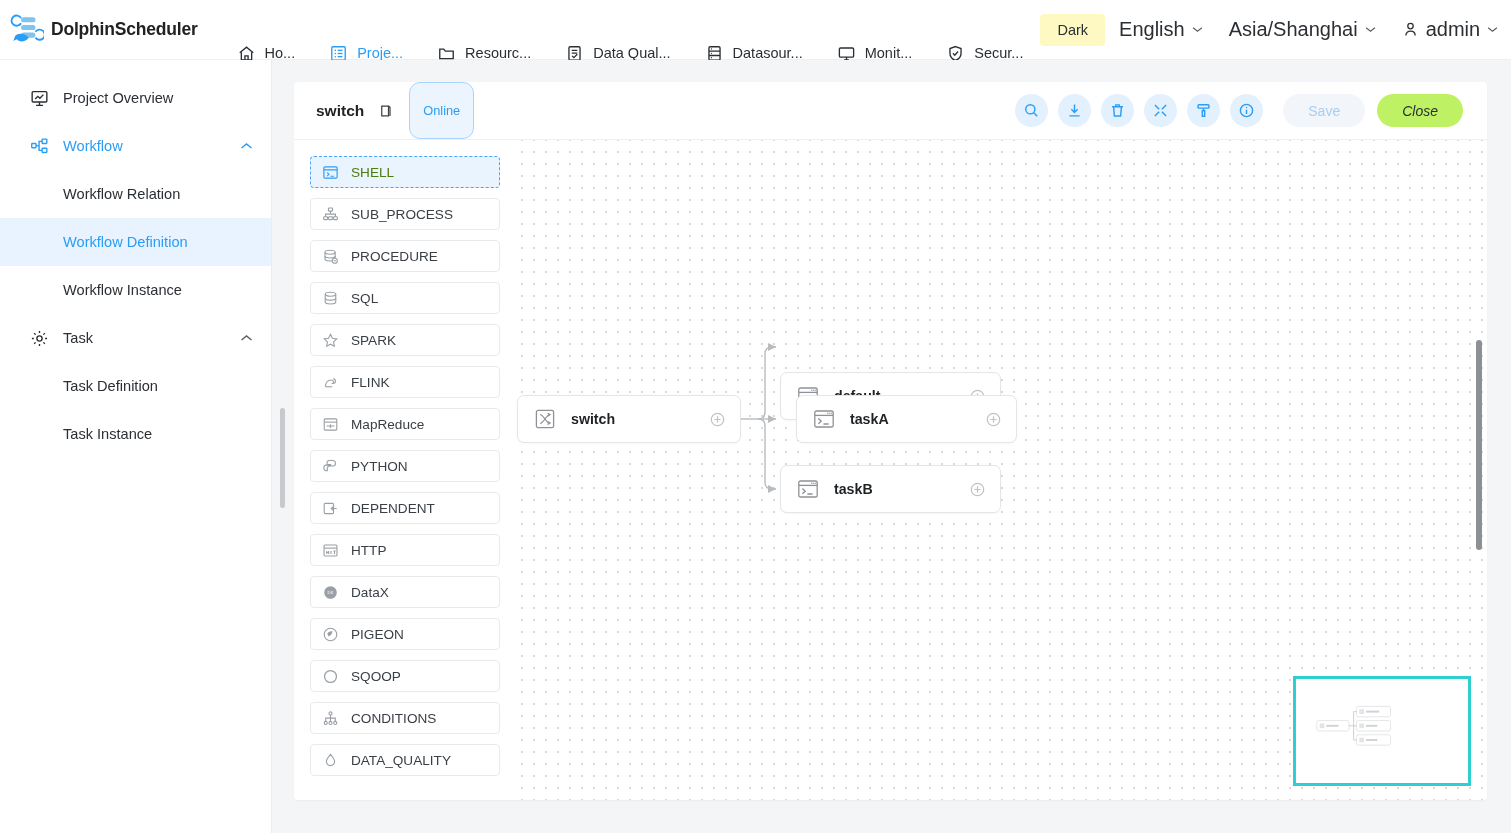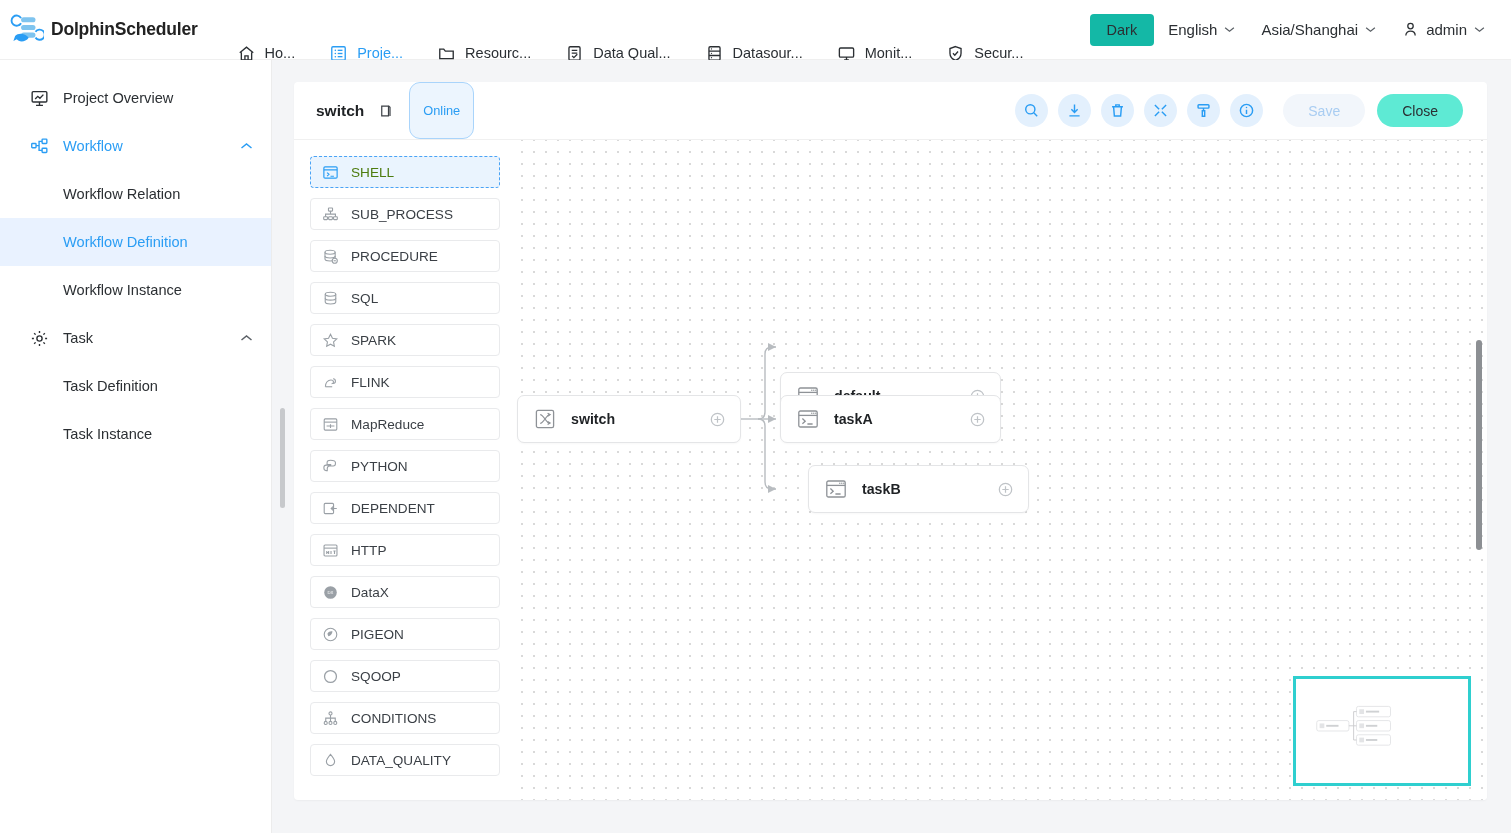--- a/index.html
+++ b/index.html
@@ -29,26 +29,26 @@
     display: flex; align-items: center; gap: 9px;
     height: 100%; padding: 0 17px;
     font-size: 14.5px; color: #2b2f33; cursor: pointer;
     white-space: nowrap;
   }
   .nav-item.active { color: #2a9df4; }
   .nav-item .ic { width: 19px; height: 19px; display: block; flex: none; }
 
   .right-tools { display: flex; align-items: center; gap: 2px; }
   .theme-btn {
-    background: #14b8a6; border-radius: 4px;
+    background: #fef9c3; border-radius: 4px;
     padding: 8px 17px; font-size: 14.5px; color: #2b2f33; cursor: pointer;
   }
   .sel {
     display: flex; align-items: center; gap: 7px;
-    padding: 8px 12px; font-size: 15px; color: #2b2f33; cursor: pointer;
+    padding: 8px 12px; font-size: 20px; color: #2b2f33; cursor: pointer;
     white-space: nowrap;
   }
   .caret { width: 11px; height: 7px; flex: none; }
   .user-ic { width: 17px; height: 17px; flex: none; }
 
   
   .body-row { flex: 1; display: flex; min-height: 0; }
 
   
   .sidebar {
@@ -100,21 +100,21 @@
     width: 33px; height: 33px; border-radius: 50%;
     background: #e3f0fd; display: flex; align-items: center; justify-content: center;
     cursor: pointer; border: none;
   }
   .rnd-btn svg { width: 17px; height: 17px; display: block; }
   .txt-btn {
     height: 33px; padding: 0 25px; border-radius: 17px; border: none;
     font-size: 14px; font-family: inherit; cursor: pointer;
   }
   .txt-btn.save { background: #f2f6fb; color: #a9cdf2; margin-left: 10px; }
-  .txt-btn.close { background: #5eead4; color: #2b2f33; margin-left: 2px; }
+  .txt-btn.close { background: #bef264; color: #2b2f33; margin-left: 2px; font-style: italic; }
 
   
   .panel-main { flex: 1; display: flex; min-height: 0; position: relative; }
 
   
   .palette {
     width: 218px; min-width: 218px; padding: 16px 0 0 16px;
     overflow: hidden;
   }
   .task-item {
@@ -570,37 +570,37 @@
                 <circle cx="19.8" cy="6.2" r=".7" fill="#8e9297" stroke="none"></circle>
                 <path d="M6.4 11.6l2.8 2.6-2.8 2.6M11.4 17h5.2"></path>
               </svg>
               <span class="nlabel">default</span>
               <svg class="plus" viewBox="0 0 16 16" fill="none" stroke="#bfc3c7" stroke-width="1.3">
                 <circle cx="8" cy="8" r="6.6"></circle>
                   <path d="M8 4.6v6.8M4.6 8h6.8"></path>
               </svg>
             </div>
 
-            <div class="node" style="left:268px; top:255px; width:221px;">
+            <div class="node" style="left:284px; top:255px; width:221px;">
               <svg class="nic" viewBox="0 0 24 24" fill="none" stroke="#8e9297" stroke-width="1.3">
                 <rect x="2.8" y="4" width="18.4" height="16" rx="1.6"></rect>
                   <path d="M2.8 8.4h18.4"></path>
                 <circle cx="15.8" cy="6.2" r=".7" fill="#8e9297" stroke="none"></circle>
                 <circle cx="17.8" cy="6.2" r=".7" fill="#8e9297" stroke="none"></circle>
                 <circle cx="19.8" cy="6.2" r=".7" fill="#8e9297" stroke="none"></circle>
                 <path d="M6.4 11.6l2.8 2.6-2.8 2.6M11.4 17h5.2"></path>
               </svg>
               <span class="nlabel">taskA</span>
               <svg class="plus" viewBox="0 0 16 16" fill="none" stroke="#bfc3c7" stroke-width="1.3">
                 <circle cx="8" cy="8" r="6.6"></circle>
                   <path d="M8 4.6v6.8M4.6 8h6.8"></path>
               </svg>
             </div>
 
-            <div class="node" style="left:268px; top:325px; width:221px;margin-left:28px;">
+            <div class="node" style="left:268px; top:325px; width:221px;">
               <svg class="nic" viewBox="0 0 24 24" fill="none" stroke="#8e9297" stroke-width="1.3">
                 <rect x="2.8" y="4" width="18.4" height="16" rx="1.6"></rect>
                   <path d="M2.8 8.4h18.4"></path>
                 <circle cx="15.8" cy="6.2" r=".7" fill="#8e9297" stroke="none"></circle>
                 <circle cx="17.8" cy="6.2" r=".7" fill="#8e9297" stroke="none"></circle>
                 <circle cx="19.8" cy="6.2" r=".7" fill="#8e9297" stroke="none"></circle>
                 <path d="M6.4 11.6l2.8 2.6-2.8 2.6M11.4 17h5.2"></path>
               </svg>
               <span class="nlabel">taskB</span>
               <svg class="plus" viewBox="0 0 16 16" fill="none" stroke="#bfc3c7" stroke-width="1.3">

